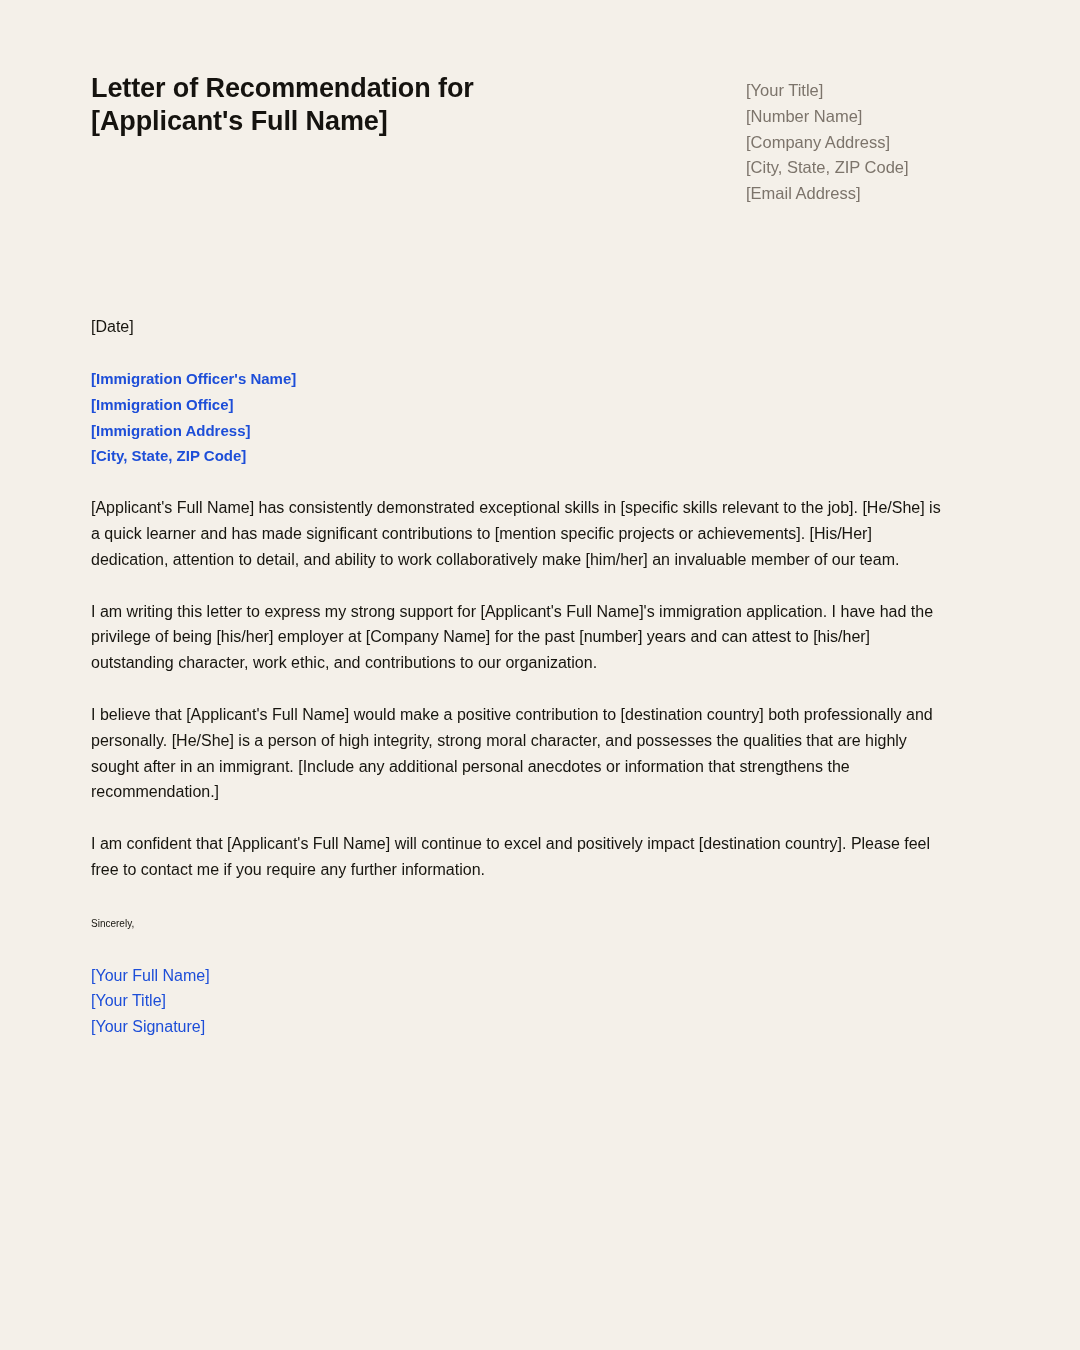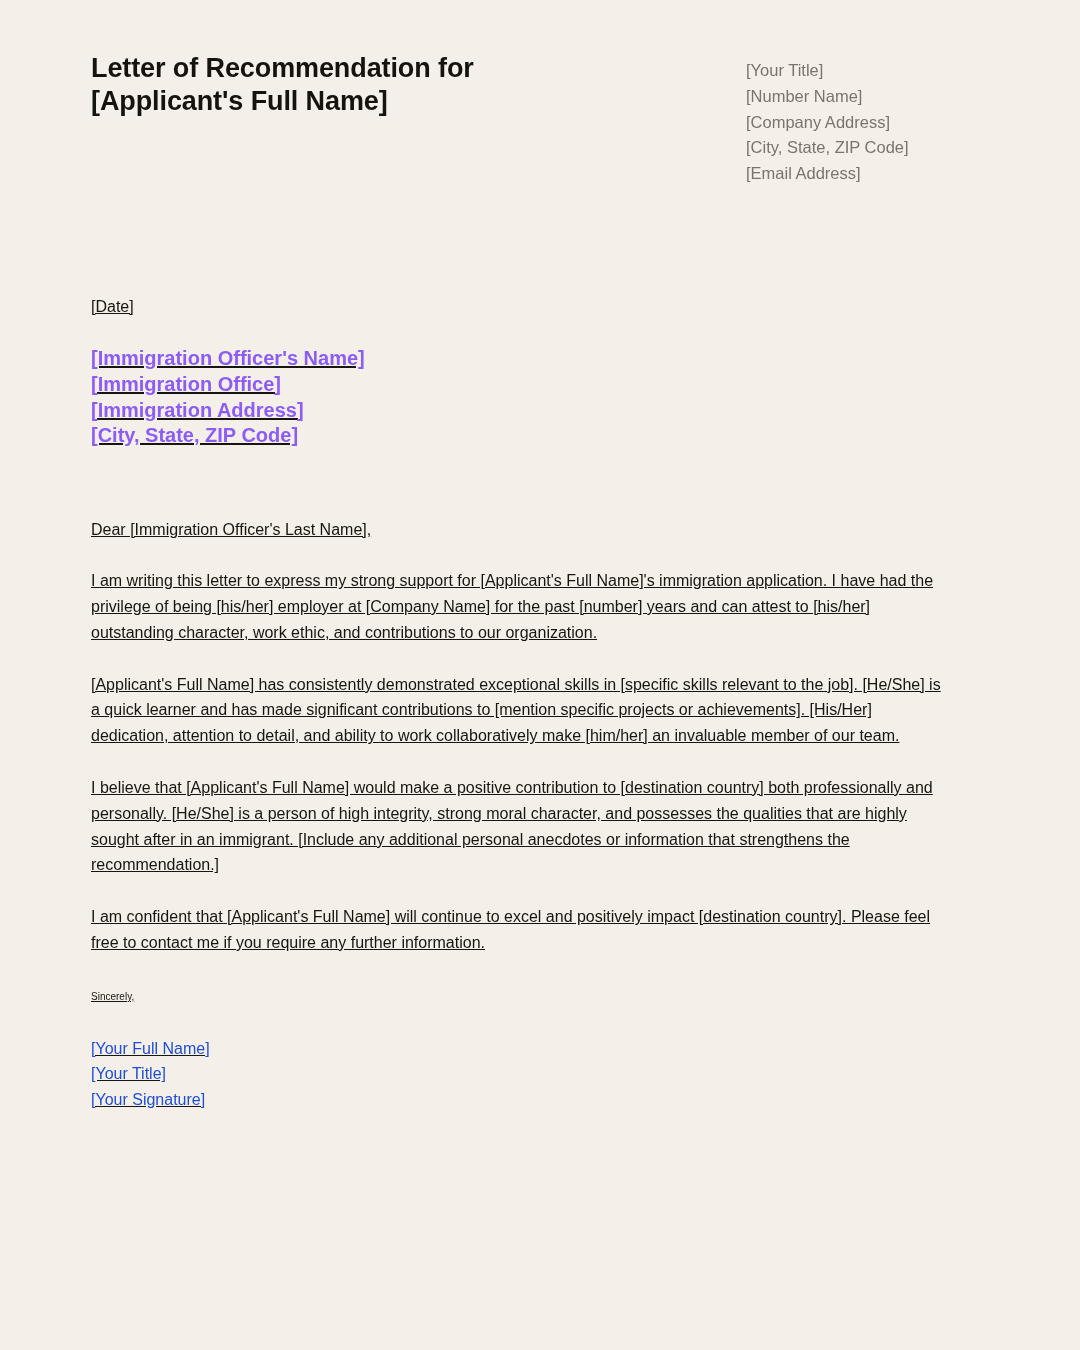--- a/index.html
+++ b/index.html
@@ -23,21 +23,21 @@
     height: 1350px;
     box-sizing: border-box;
     padding: 0;
   }
 
   
   .letterhead {
     display: flex;
     align-items: flex-start;
     justify-content: space-between;
-    padding: 52px 84px 0 91px;
+    padding: 72px 84px 0 91px;
   }
 
   .doc-title {
     margin: 0;
     font-size: 27px;
     font-weight: bold;
     line-height: 1.22;
     letter-spacing: -0.1px;
     color: #15130f;
     max-width: 470px;
@@ -54,39 +54,38 @@
     font-size: 16.5px;
     line-height: 25.8px;
     color: #7c746b;
     white-space: pre;
   }
 
   
   .letter-body {
     padding: 0 91px 0 91px;
     color: #17150f;
-    text-decoration: underline;
   }
 
   .date-line {
     margin-top: 107px;
     font-size: 16px;
     line-height: 25px;
     color: #17150f;
   }
 
   .recipient-block {
     margin-top: 27px;
   }
 
   .recipient-block .line {
-    font-size: 20px;
+    font-size: 15px;
     line-height: 25.8px;
     font-weight: 600;
-    color: #8b5cf6;
+    color: #1d4ed8;
     white-space: pre;
   }
 
   .salutation {
     margin-top: 68px;
     font-size: 16px;
     line-height: 25px;
   }
 
   .para {
@@ -138,24 +137,23 @@
 
     <div class="date-line">[Date]</div>
 
     <div class="recipient-block">
       <div class="line">[Immigration Officer's Name]</div>
       <div class="line">[Immigration Office]</div>
       <div class="line">[Immigration Address]</div>
       <div class="line">[City, State, ZIP Code]</div>
     </div>
 
-    <p class="salutation">Dear [Immigration Officer's Last Name],</p>
 
+    <p class="para">[Applicant's Full Name] has consistently demonstrated exceptional skills in [specific skills relevant to the job]. [He/She] is a quick learner and has made significant contributions to [mention specific projects or achievements]. [His/Her] dedication, attention to detail, and ability to work collaboratively make [him/her] an invaluable member of our team.</p>
     <p class="para">I am writing this letter to express my strong support for [Applicant's Full Name]'s immigration application. I have had the privilege of being [his/her] employer at [Company Name] for the past [number] years and can attest to [his/her] outstanding character, work ethic, and contributions to our organization.</p>
-    <p class="para">[Applicant's Full Name] has consistently demonstrated exceptional skills in [specific skills relevant to the job]. [He/She] is a quick learner and has made significant contributions to [mention specific projects or achievements]. [His/Her] dedication, attention to detail, and ability to work collaboratively make [him/her] an invaluable member of our team.</p>
     <p class="para">I believe that [Applicant's Full Name] would make a positive contribution to [destination country] both professionally and personally. [He/She] is a person of high integrity, strong moral character, and possesses the qualities that are highly sought after in an immigrant. [Include any additional personal anecdotes or information that strengthens the recommendation.]</p>
     <p class="para">I am confident that [Applicant's Full Name] will continue to excel and positively impact [destination country]. Please feel free to contact me if you require any further information.</p>
 
     <p class="closing">Sincerely,</p>
 
     <div class="signature-block">
       <div class="line">[Your Full Name]</div>
       <div class="line">[Your Title]</div>
       <div class="line">[Your Signature]</div>
     </div>

